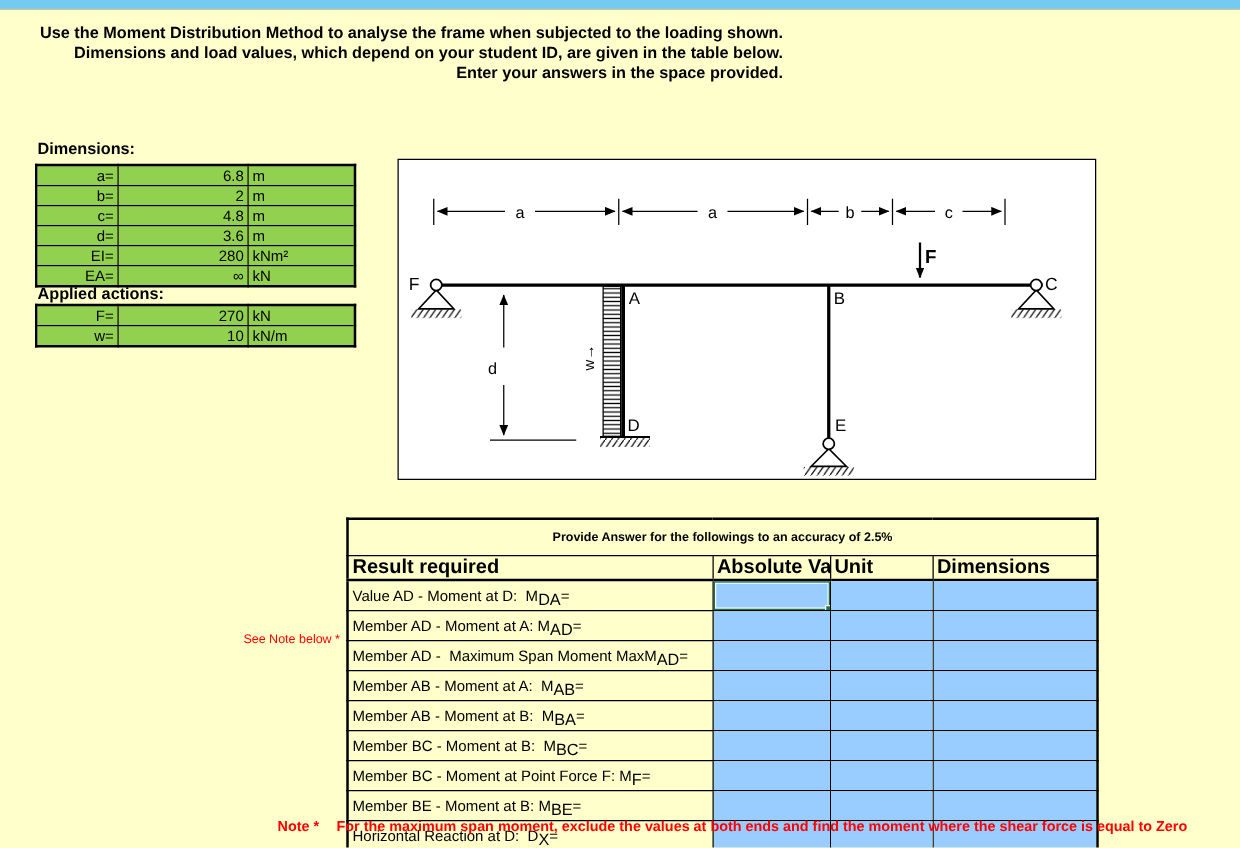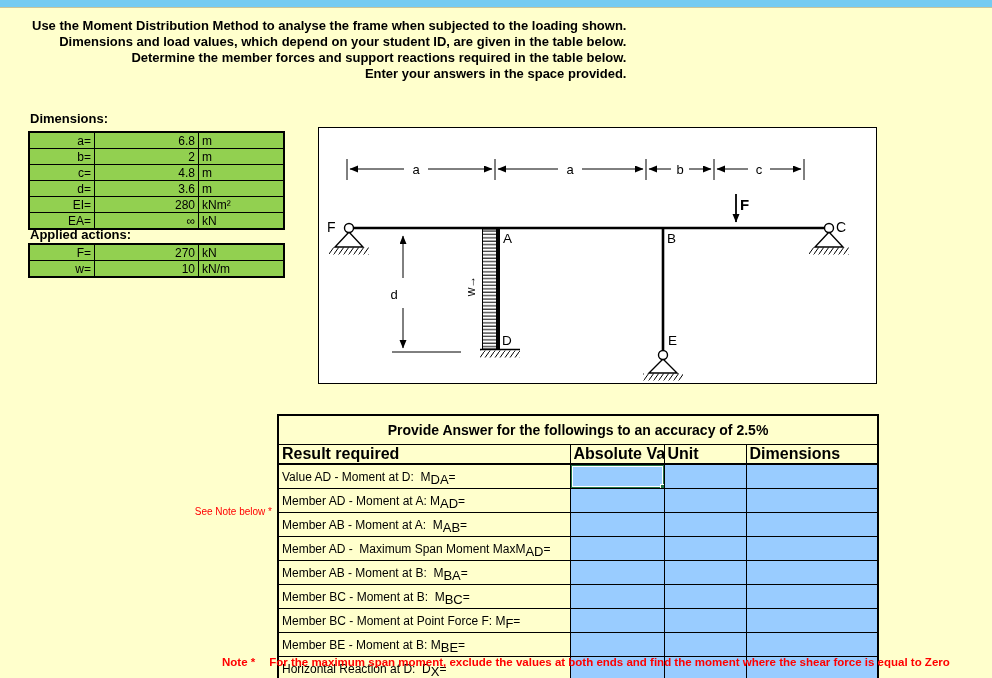--- a/index.html
+++ b/index.html
@@ -50,21 +50,21 @@
     color:#FF0000;font-size:10px;white-space:nowrap;
   }
 
   table.answers{
     position:absolute;left:277px;top:414px;width:600px;
     border-collapse:collapse;table-layout:fixed;
     border:2px solid #000;
   }
   table.answers td{border:1px solid #000;overflow:hidden;white-space:nowrap;}
   td.title-cell{
-    height:26px;text-align:center;font-weight:bold;font-size:14px;
+    height:26px;text-align:center;font-weight:bold;font-size:10px;
     background:#FFFFCC;
   }
   tr.head-row td{
     height:16px;font-weight:bold;font-size:16px;background:#FFFFCC;
     padding:0 3px;border-bottom:2px solid #000;
   }
   tr.data-row td{height:21px;}
   td.res{
     background:#FFFFCC;font-size:12px;padding:0 3px;
   }
@@ -87,21 +87,20 @@
   .note .note-star{margin-right:14px;}
 </style>
 </head>
 <body>
 
 <div class="topbar"></div>
 
 <div class="instructions">
   <div>Use the Moment Distribution Method to analyse the frame when subjected to the loading shown.</div>
   <div>Dimensions and load values, which depend on your student ID, are given in the table below.</div>
-  <div>Determine the member forces and support reactions required in the table below.</div>
   <div>Enter your answers in the space provided.</div>
 </div>
 
 <div class="sec-heading dims-heading">Dimensions:</div>
 
 <table class="green dims">
   <tbody>
       <tr>
     <td class="lab">a=</td>
     <td class="val">6.8</td>
@@ -264,27 +263,27 @@
     <td class="blue"></td>
     <td class="blue"></td>
   </tr>
   <tr class="data-row">
     <td class="res"><span class="pre">Member AD - Moment at A: M</span><sub>AD</sub><span>=</span></td>
     <td class="blue"></td>
     <td class="blue"></td>
     <td class="blue"></td>
   </tr>
   <tr class="data-row">
+    <td class="res"><span class="pre">Member AD -  Maximum Span Moment MaxM</span><sub>AD</sub><span>=</span></td>
+    <td class="blue"></td>
+    <td class="blue"></td>
+    <td class="blue"></td>
+  </tr>
+  <tr class="data-row">
     <td class="res"><span class="pre">Member AB - Moment at A:  M</span><sub>AB</sub><span>=</span></td>
-    <td class="blue"></td>
-    <td class="blue"></td>
-    <td class="blue"></td>
-  </tr>
-  <tr class="data-row">
-    <td class="res"><span class="pre">Member AD -  Maximum Span Moment MaxM</span><sub>AD</sub><span>=</span></td>
     <td class="blue"></td>
     <td class="blue"></td>
     <td class="blue"></td>
   </tr>
   <tr class="data-row">
     <td class="res"><span class="pre">Member AB - Moment at B:  M</span><sub>BA</sub><span>=</span></td>
     <td class="blue"></td>
     <td class="blue"></td>
     <td class="blue"></td>
   </tr>

